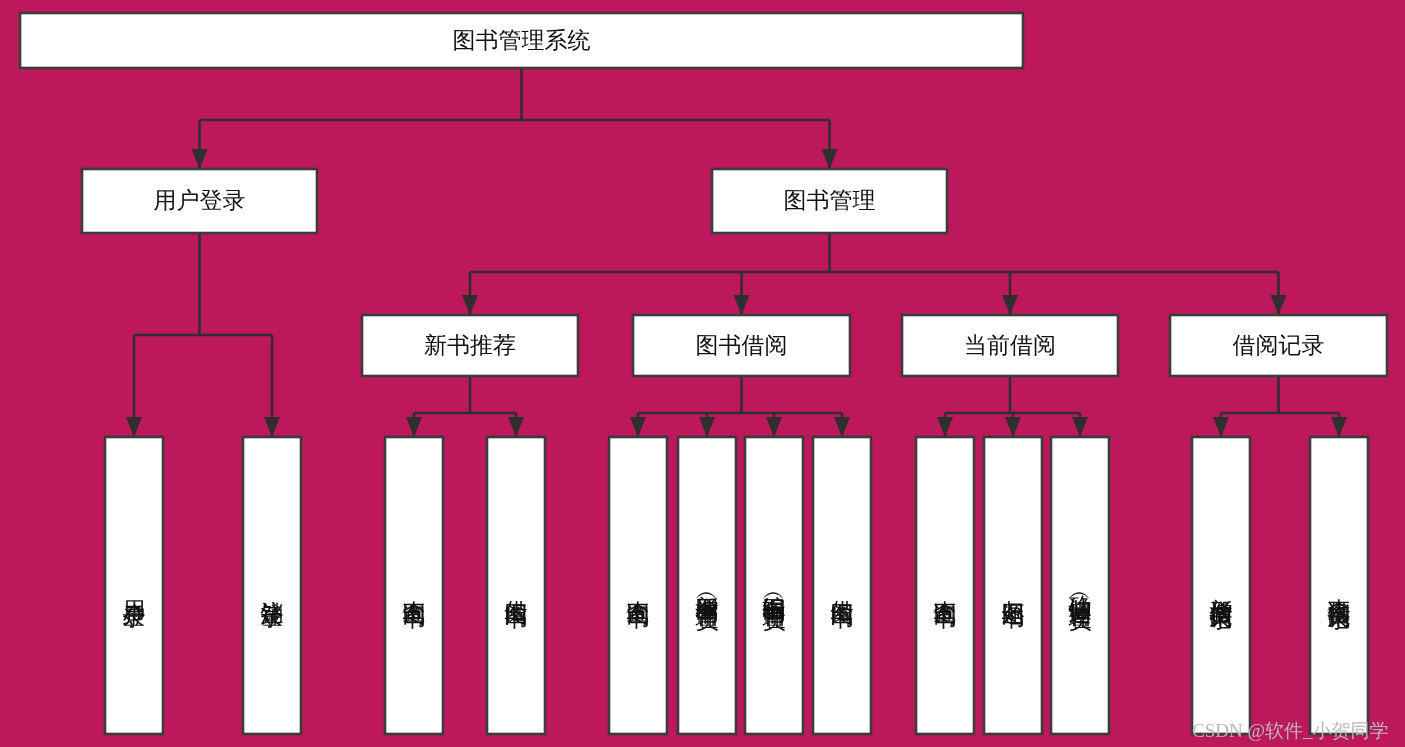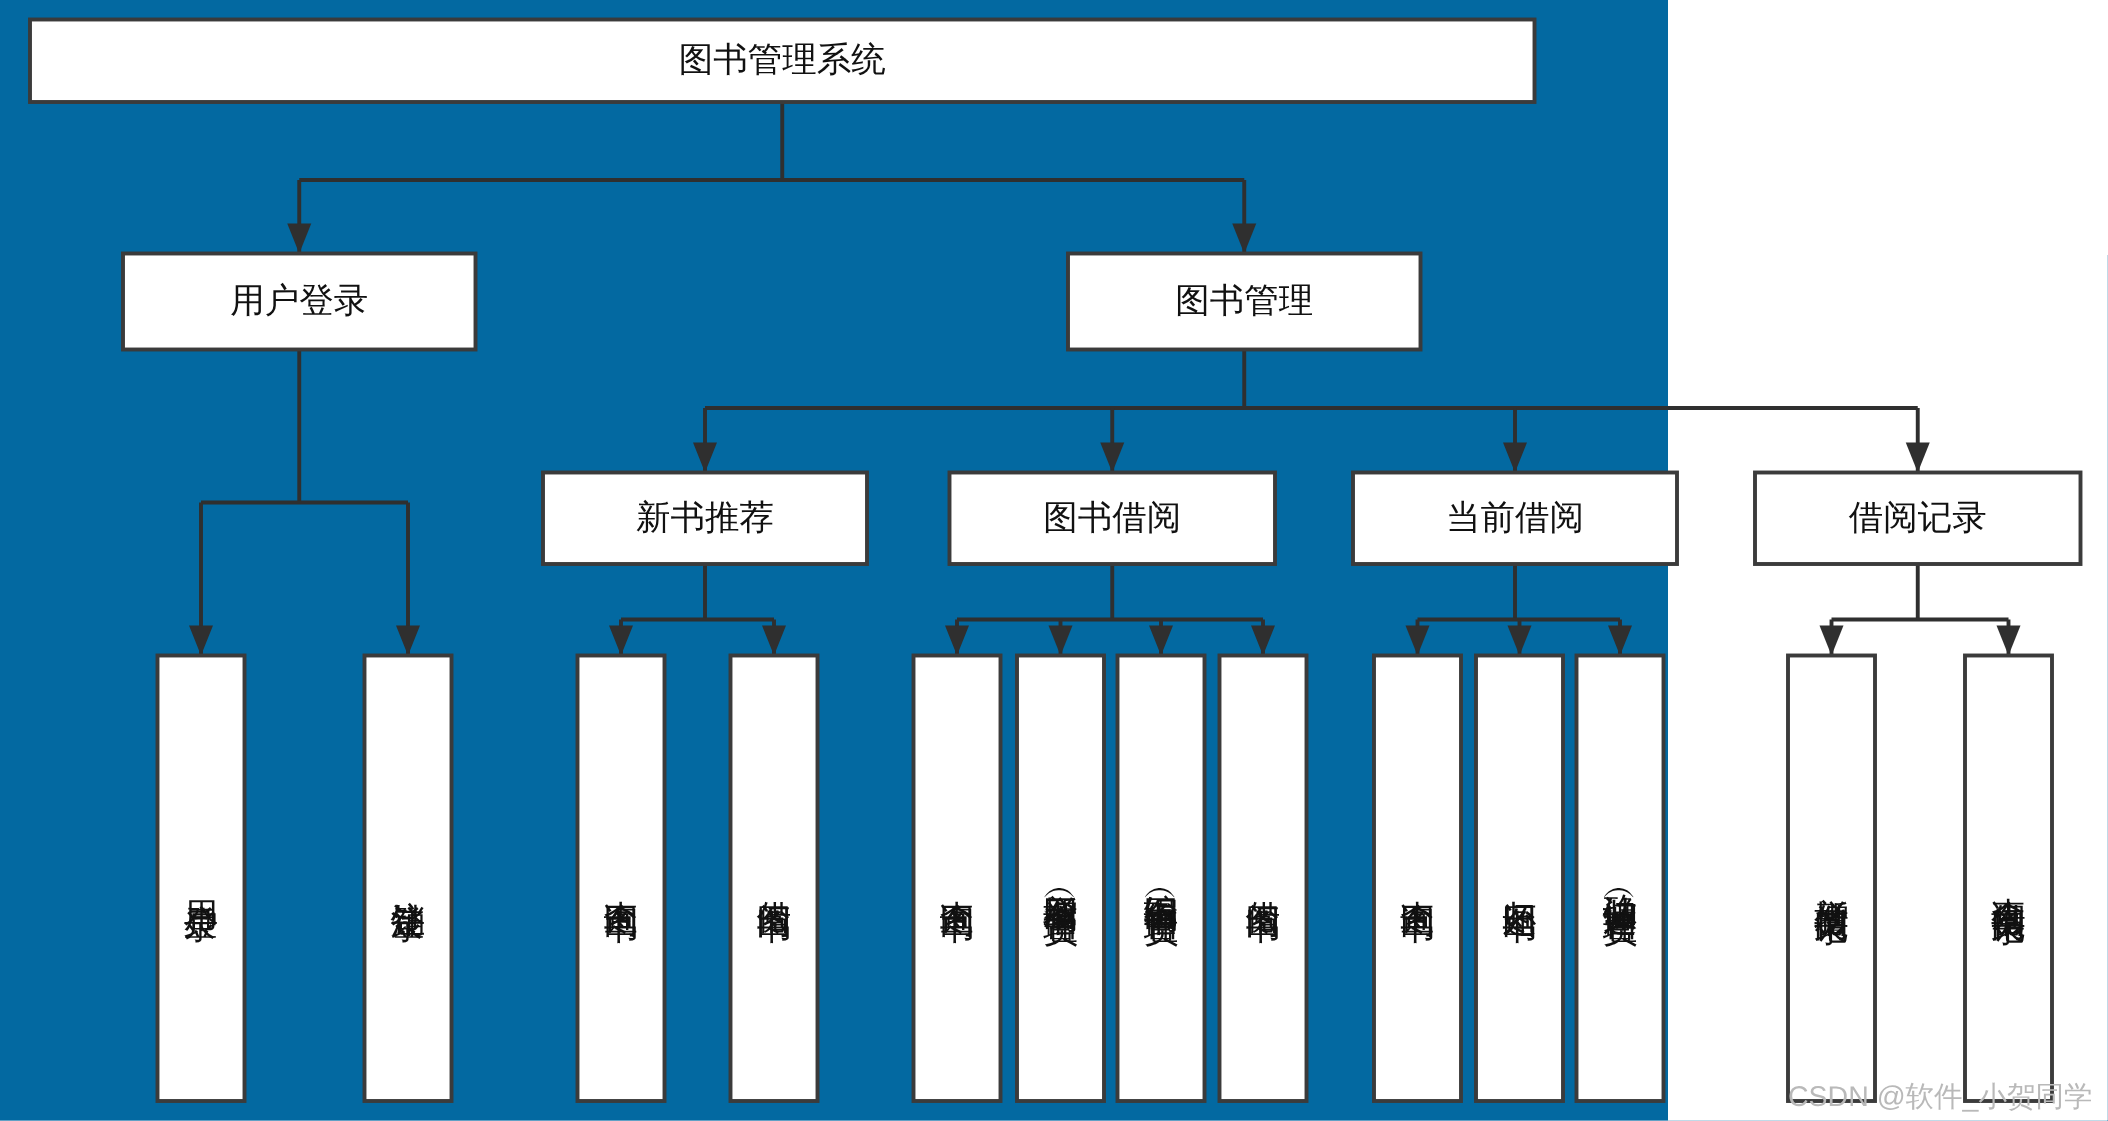--- a/index.html
+++ b/index.html
@@ -8,23 +8,23 @@
     background: #ffffff;
   }
   body {
     width: 1405px;
     height: 747px;
     font-family: "Liberation Sans", "DejaVu Sans", sans-serif;
     overflow: hidden;
   }
   #diagram-root {
     position: relative;
-    width: 1112px;
+    width: 1405px;
     height: 747px;
-    background: #0369a1;
+    background: #be185d;
   }
   svg#tree-svg {
     position: absolute;
     left: 0;
     top: 0;
     width: 1405px;
     height: 747px;
   }
   .node-box {
     fill: #ffffff;
@@ -59,21 +59,21 @@
     letter-spacing: 2px;
     display: flex;
     align-items: center;
     justify-content: center;
     white-space: nowrap;
     pointer-events: none;
     user-select: none;
   }
   .watermark {
     position: absolute;
-    font-family: Liberation Sans, sans-serif;
+    font-family: Liberation Serif, serif;
     font-size: 19px;
     color: #b9b9b9;
     white-space: nowrap;
     user-select: none;
   }
 </style>
 </head>
 <body>
 
 <div id="diagram-root">

